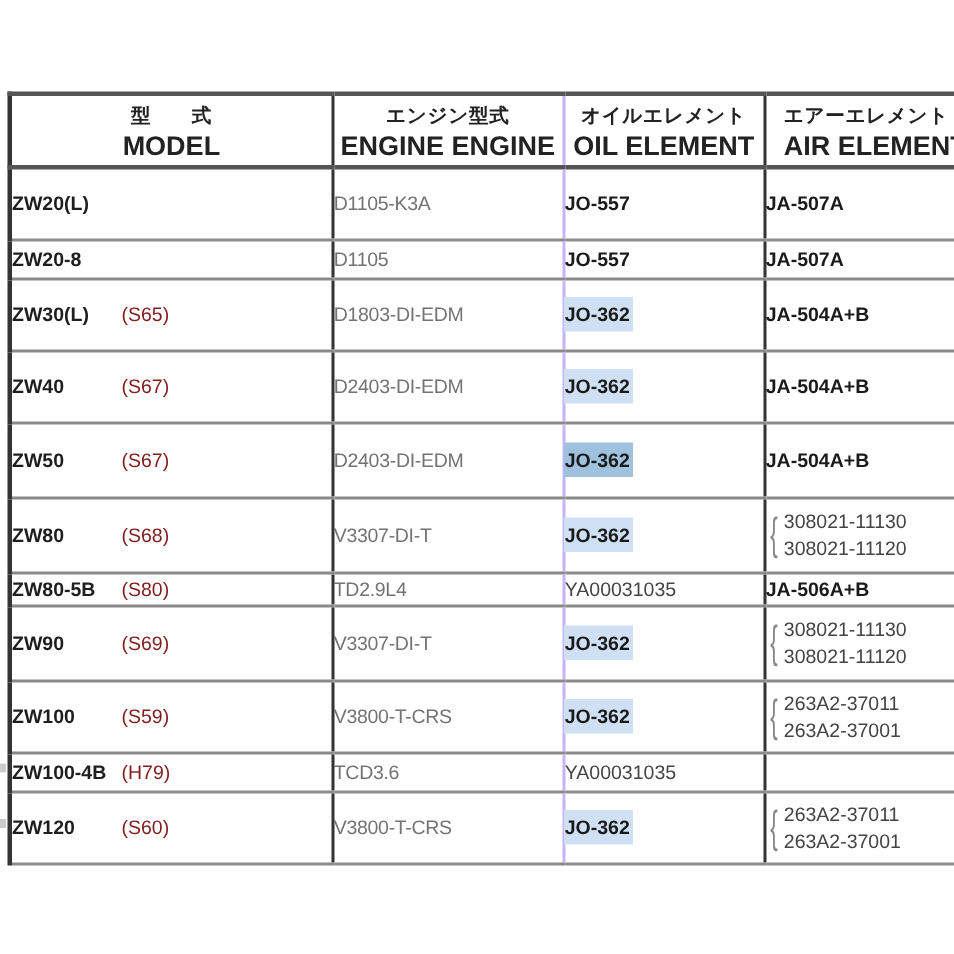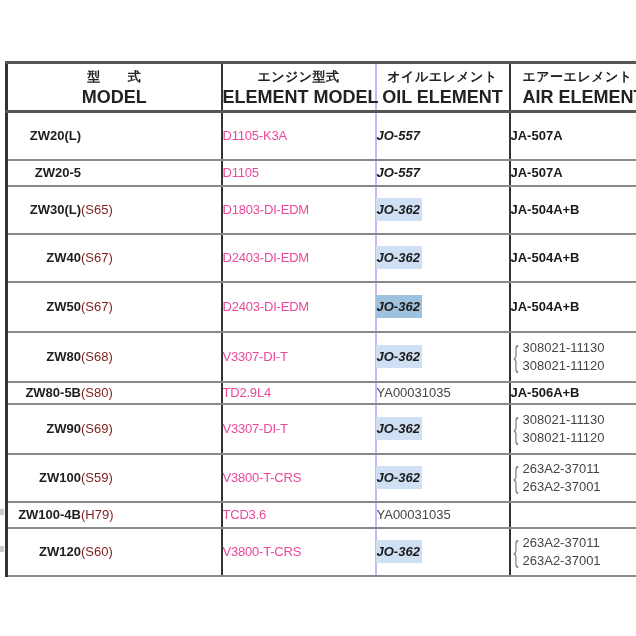--- a/index.html
+++ b/index.html
@@ -50,40 +50,39 @@
     .hdr-jp { display: block; font-size: 13px; letter-spacing: 0.5px; }
     .hdr-en { display: block; font-size: 18px; }
     .hdr-jp.spaced { word-spacing: 40px; }
 
     .model {
       padding-left: 8px;
       font-weight: bold;
       font-size: 13px;
       color: #1e1e1e;
     }
-    .model .m-name { display: inline-block; min-width: 73px; text-align: right; }
+    .model .m-name { display: inline-block; min-width: 73px; }
     .model .m-series { font-weight: normal; color: #7f1d1d; font-size: 13px; }
     .engine {
       padding-left: 9px;
       font-size: 13px;
-      color: #ec4899;
+      color: #737373;
       letter-spacing: -0.2px;
     }
     .oil {
       padding-left: 8px;
       font-size: 13px;
       font-weight: bold;
       color: #1a1a1a;
     }
     .oil.plain { font-weight: normal; color: #444; margin-left: 48px; }
     .hl {
       display: inline-block;
       padding: 4px 2px 4px 1px;
       margin-left: -1px;
-      font-style: italic;
     }
     .hl-light { background: #cfe0f5; }
     .hl-dark { background: #9ec1dd; }
     .air {
       padding-left: 8px;
       font-size: 13px;
       font-weight: bold;
       color: #1a1a1a;
     }
     .air-multi {
@@ -129,21 +128,21 @@
       <col style="width:157px">
     </colgroup>
     <thead>
       <tr style="height:49px">
         <th class="c1">
           <span class="hdr-jp spaced">型　　式</span>
           <span class="hdr-en">MODEL</span>
         </th>
         <th class="c2">
           <span class="hdr-jp">エンジン型式</span>
-          <span class="hdr-en">ELEMENT MODEL</span>
+          <span class="hdr-en">ENGINE ENGINE</span>
         </th>
         <th class="c3">
           <span class="hdr-jp">オイルエレメント</span>
           <span class="hdr-en">OIL ELEMENT</span>
         </th>
         <th class="c4" style="text-align:left;padding-left:12px;">
           <span class="hdr-jp">エアーエレメント</span>
           <span class="hdr-en">AIR ELEMENT</span>
         </th>
       </tr>
@@ -154,21 +153,21 @@
         <td class="c1 model">
           <span class="m-name">ZW20(L)</span><span class="m-series"></span>
         </td>
         <td class="c2 engine">D1105-K3A</td>
         <td class="c3 oil"><span class="hl">JO-557</span></td>
         <td class="c4 air">JA-507A</td>
       </tr>
 
       <tr style="height:26px">
         <td class="c1 model">
-          <span class="m-name">ZW20-5</span><span class="m-series"></span>
+          <span class="m-name">ZW20-8</span><span class="m-series"></span>
         </td>
         <td class="c2 engine">D1105</td>
         <td class="c3 oil"><span class="hl" style="padding-top:1px;padding-bottom:1px;">JO-557</span></td>
         <td class="c4 air">JA-507A</td>
       </tr>
 
       <tr style="height:48px">
         <td class="c1 model">
           <span class="m-name">ZW30(L)</span><span class="m-series">(S65)</span>
         </td>

